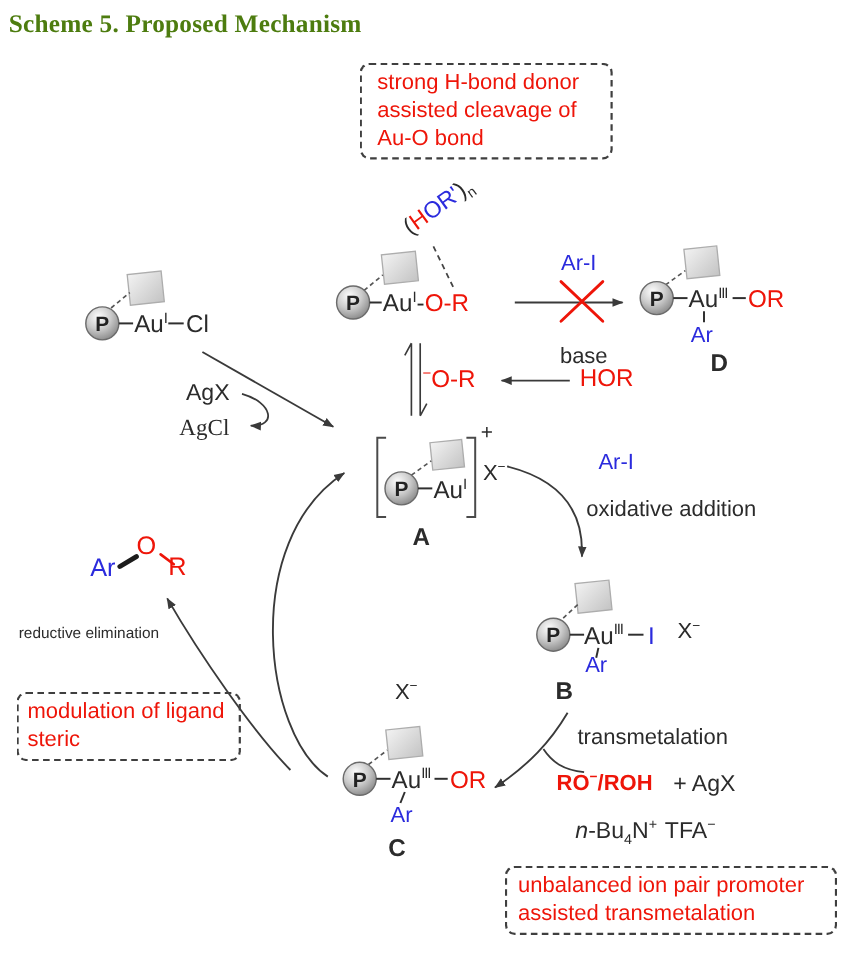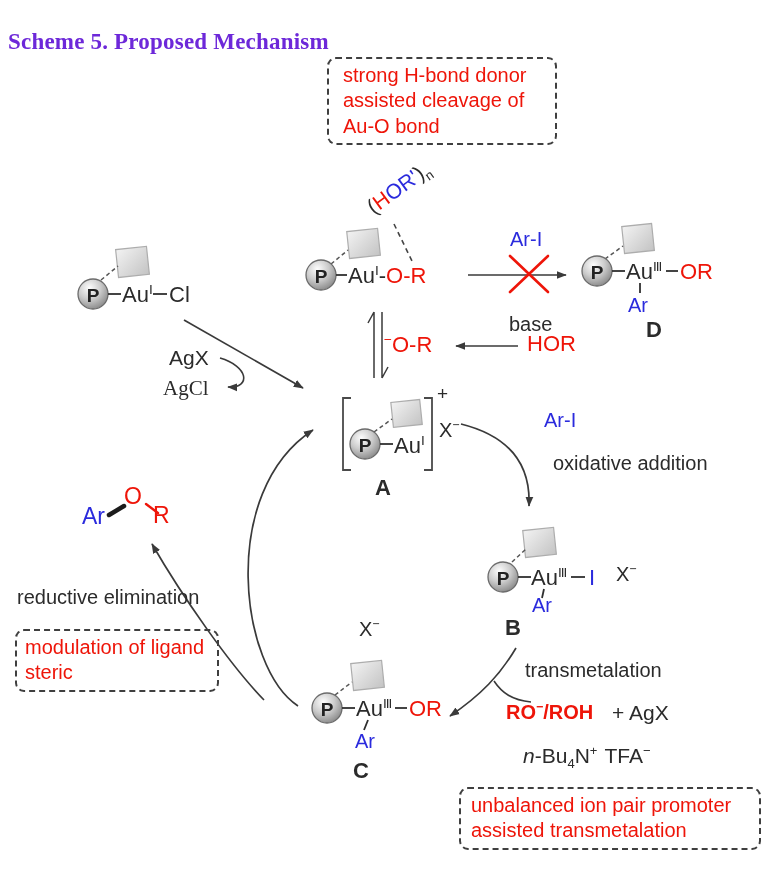--- a/index.html
+++ b/index.html
@@ -8,21 +8,21 @@
     --ink:#2b2b2b;
   }
   html,body{margin:0;padding:0;background:#ffffff;}
   #scheme{position:relative;width:768px;height:871px;background:#ffffff;overflow:hidden;
           font-family:"Liberation Sans",sans-serif;color:var(--ink);}
   #arrow-layer{position:absolute;left:0;top:0;}
   .lbl{position:absolute;font-size:22px;line-height:1.05;white-space:nowrap;color:var(--ink);}
   .red{color:var(--red);}
   .blue{color:var(--blue);}
   .bold{font-weight:700;}
-  .title{font-family:"Liberation Serif",serif;font-weight:700;font-size:23px;color:#6d28d9;letter-spacing:0.2px;margin-top:20px;}
+  .title{font-family:"Liberation Serif",serif;font-weight:700;font-size:23px;color:#4d7c0f;letter-spacing:0.2px;}
   sup,sub{font-size:0.62em;line-height:0;}
   sup{vertical-align:super;}
   sub{vertical-align:sub;}
   .ox3{letter-spacing:-1px;}
   .note-box{position:absolute;border:2px dashed #3f3f3f;border-radius:9px;color:var(--red);
             font-size:20px;line-height:1.27;padding:4px 10px 4px 14px;box-sizing:border-box;}
   .note-box div{white-space:nowrap;}
   .p-atom{position:absolute;width:30px;text-align:center;font-size:19px;font-weight:600;color:#222;}
   .rot{transform:rotate(-36deg);transform-origin:0 100%;font-size:21px;}
 </style>
@@ -175,21 +175,21 @@
   <div class="lbl" style="left:394px;top:434px;">
     <span>Au</span><sup>I</sup>
   </div>
   <div class="lbl" style="left:437px;top:384px;font-size:19px;">+</div>
   <div class="lbl" style="left:439px;top:420px;font-size:20px;">
     <span>X</span><sup>−</sup>
   </div>
   <div class="lbl bold" style="left:375px;top:476px;">A</div>
 
   <div class="lbl blue" style="left:544px;top:410px;font-size:20px;">Ar-I</div>
-  <div class="lbl" style="left:533px;top:453px;font-size:20px;margin-left:20px;">oxidative addition</div>
+  <div class="lbl" style="left:533px;top:453px;font-size:20px;">oxidative addition</div>
 
   <div class="p-atom" style="left:488px;top:568px;">P</div>
   <div class="lbl" style="left:531px;top:566px;">
     <span>Au</span><sup class="ox3">III</sup>
   </div>
   <div class="lbl blue" style="left:589px;top:566px;">I</div>
   <div class="lbl" style="left:616px;top:564px;font-size:20px;">
     <span>X</span><sup>−</sup>
   </div>
   <div class="lbl blue" style="left:532px;top:595px;font-size:20px;">Ar</div>
@@ -212,15 +212,15 @@
     <span>Au</span><sup class="ox3">III</sup>
   </div>
   <div class="lbl red" style="left:409px;top:697px;">OR</div>
   <div class="lbl blue" style="left:355px;top:731px;font-size:20px;">Ar</div>
   <div class="lbl bold" style="left:353px;top:759px;">C</div>
 
   <div class="lbl blue" style="left:82px;top:504px;font-size:23px;">Ar</div>
   <div class="lbl red" style="left:124px;top:484px;font-size:23px;">O</div>
   <div class="lbl red" style="left:153px;top:503px;font-size:23px;">R</div>
 
-  <div class="lbl" style="left:17px;top:587px;font-size:20px;text-align:right;">reductive elimination</div>
+  <div class="lbl" style="left:17px;top:568px;font-size:14px;text-align:right;">reductive elimination</div>
 
 </div>
 
 </body></html>

